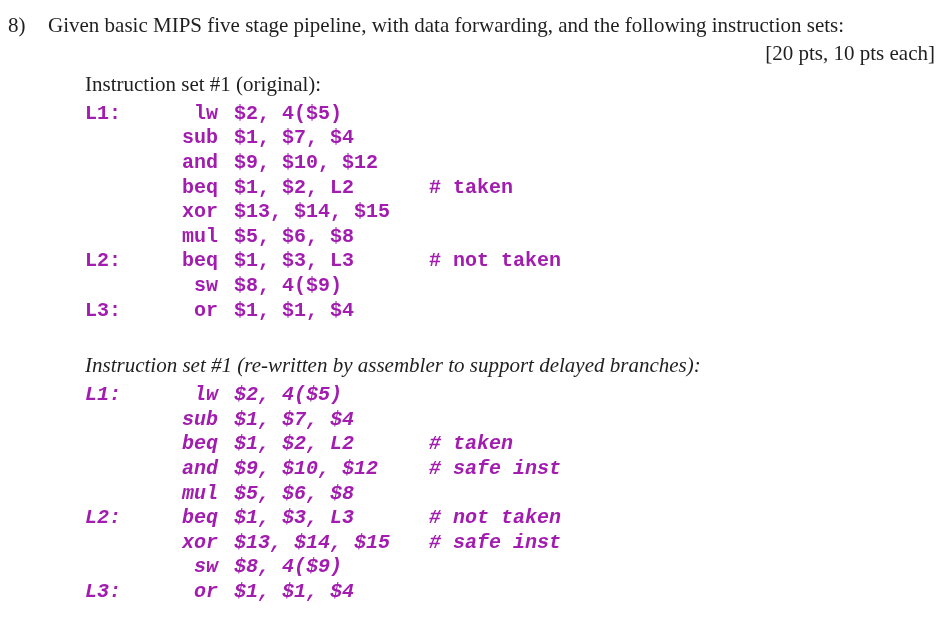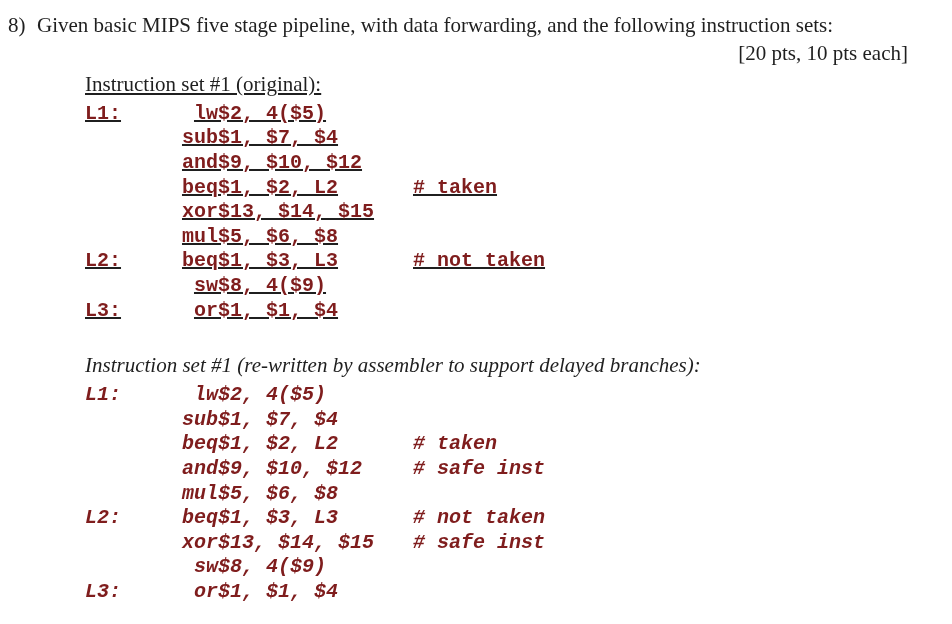--- a/index.html
+++ b/index.html
@@ -25,53 +25,54 @@
     font-size: 21px;
     line-height: 24px;
     white-space: nowrap;
   }
   .q-number {
     width: 29px;
     flex: 0 0 auto;
   }
   .q-text {
     flex: 1 1 auto;
+    margin-left: 11px;
   }
   .points-line {
     text-align: right;
-    margin: 4px 44px 0 0;
+    margin: 4px 17px 0 0;
     font-size: 21px;
     line-height: 24px;
   }
   .section {
     margin-left: 85px;
   }
-  .section-1 { margin-top: 7px; text-decoration: underline; }
+  .section-1 { margin-top: 7px; }
   .section-2 { margin-top: 31px; font-style: italic; }
   .section-heading {
     font-size: 21px;
     line-height: 24px;
     margin-bottom: 5px;
     white-space: nowrap;
   }
   .code-block {
     font-family: "Liberation Mono", "DejaVu Sans Mono", monospace;
     font-weight: bold;
     font-size: 20px;
-    color: #7f1d1d;
+    color: #a21caf;
   }
   .code-row {
     display: flex;
     height: 24.6px;
     align-items: center;
     white-space: pre;
   }
   .col-label   { width: 60px;  flex: 0 0 auto; }
   .col-op      { width: 73px;  flex: 0 0 auto; text-align: right; }
-  .col-args    { width: 195px; flex: 0 0 auto; }
+  .col-args    { width: 195px; flex: 0 0 auto; margin-left: 16px; }
   .col-comment { flex: 1 1 auto; }
 </style>
 </head>
 <body>
 
 <div class="page">
 
   <div class="q-line">
     <span class="q-number">8)</span>
     <span class="q-text">Given basic MIPS five stage pipeline, with data forwarding, and the following instruction sets:</span>

